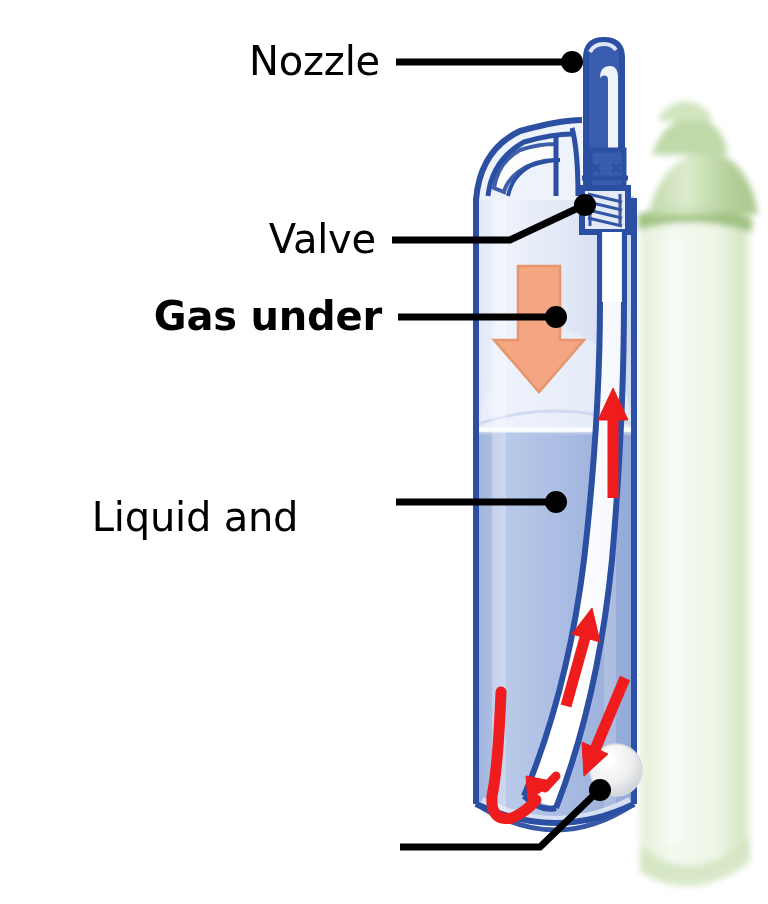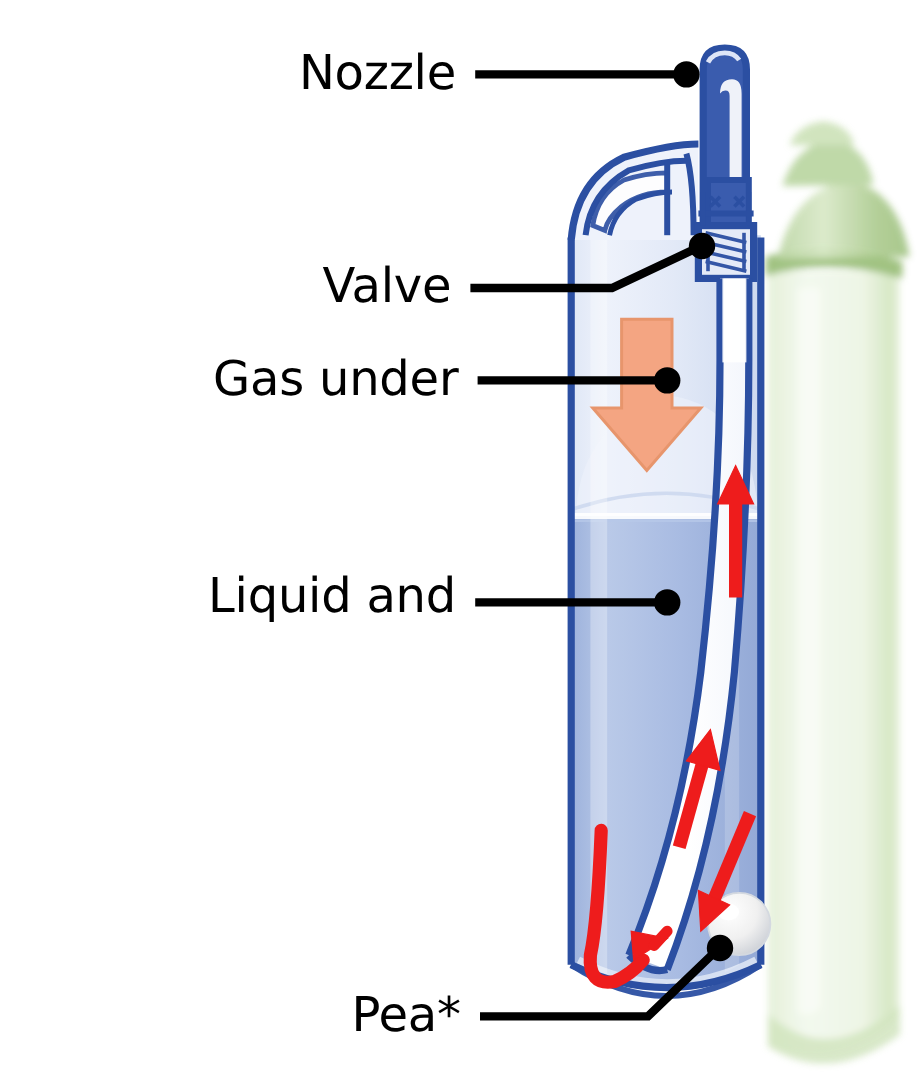--- a/index.html
+++ b/index.html
@@ -245,25 +245,22 @@
   </svg>
 
   <div class="lbl right" style="left:40px;top:36px;width:340px;">
     <span>Nozzle</span>
   </div>
 
   <div class="lbl right" style="left:40px;top:214px;width:336px;">
     <span>Valve</span>
   </div>
 
-  <div class="lbl right" style="left:20px;top:291px;width:362px;">
+  <div class="lbl right" style="left:20px;top:291px;width:362px;font-weight:bold;">
     <div>Gas under</div>
   </div>
 
-  <div class="lbl right" style="left:10px;top:472px;width:370px;">
+  <div class="lbl right" style="left:10px;top:492px;width:370px;text-align:center;">
     <div>Liquid and</div>
   </div>
 
-  <div class="lbl right" style="left:60px;top:821px;width:324px;">
-    <span>Pea*</span>
-  </div>
 
 </div>
 
 </body></html>

